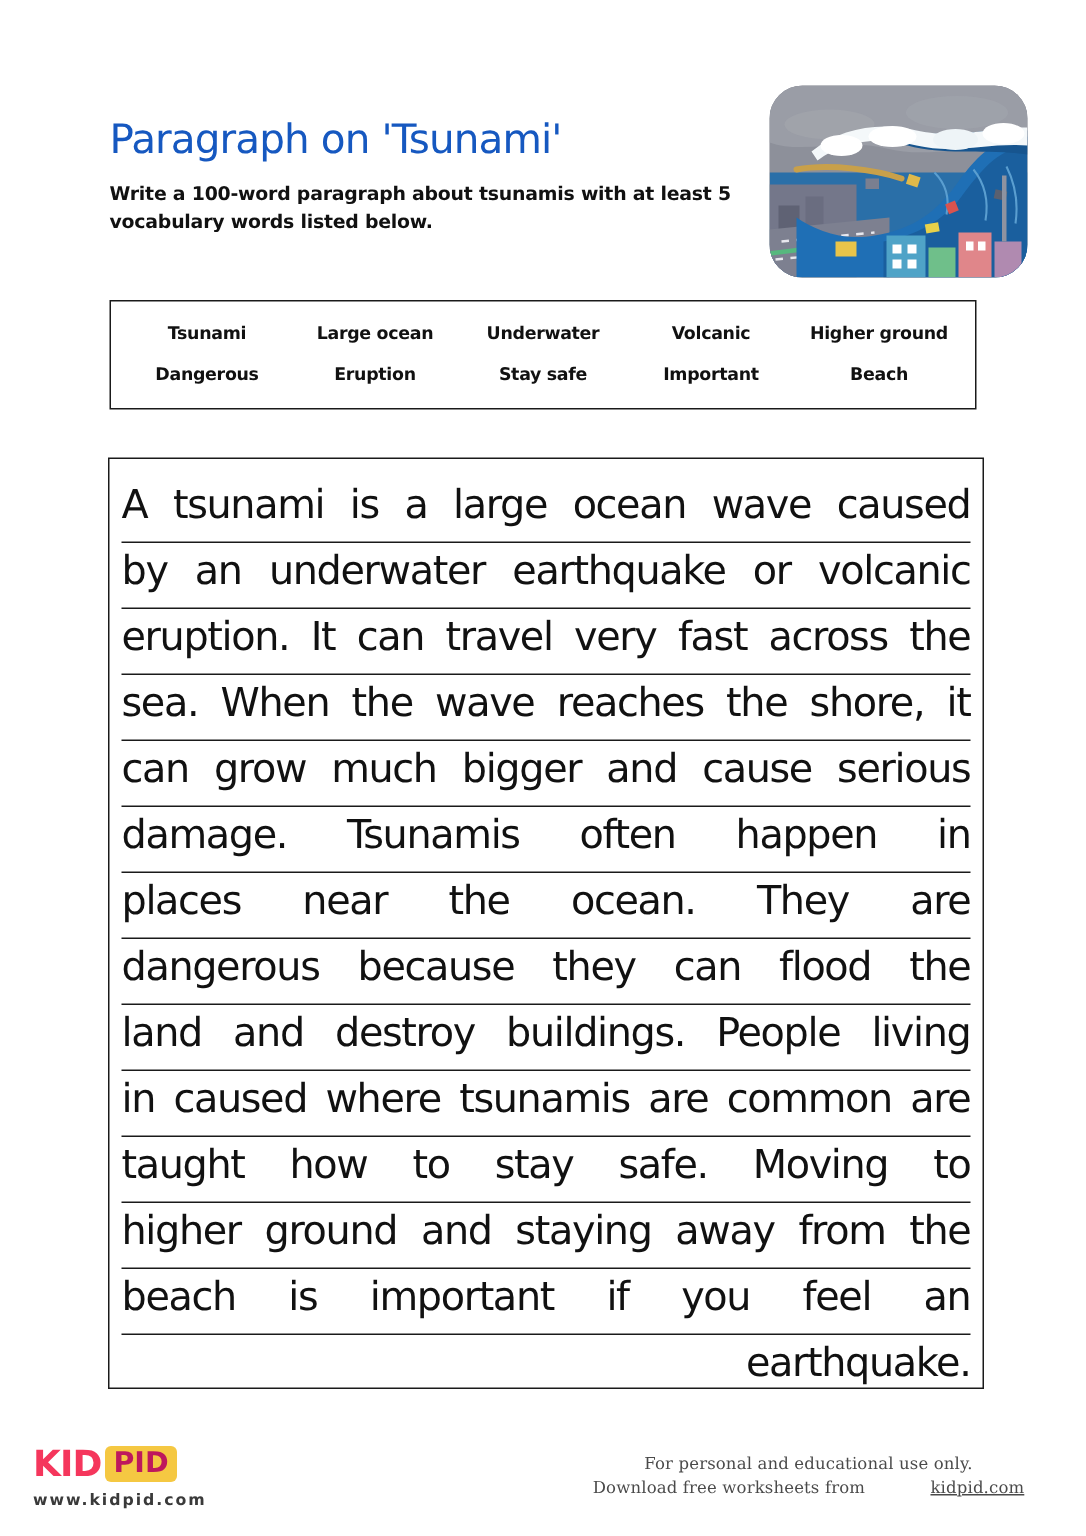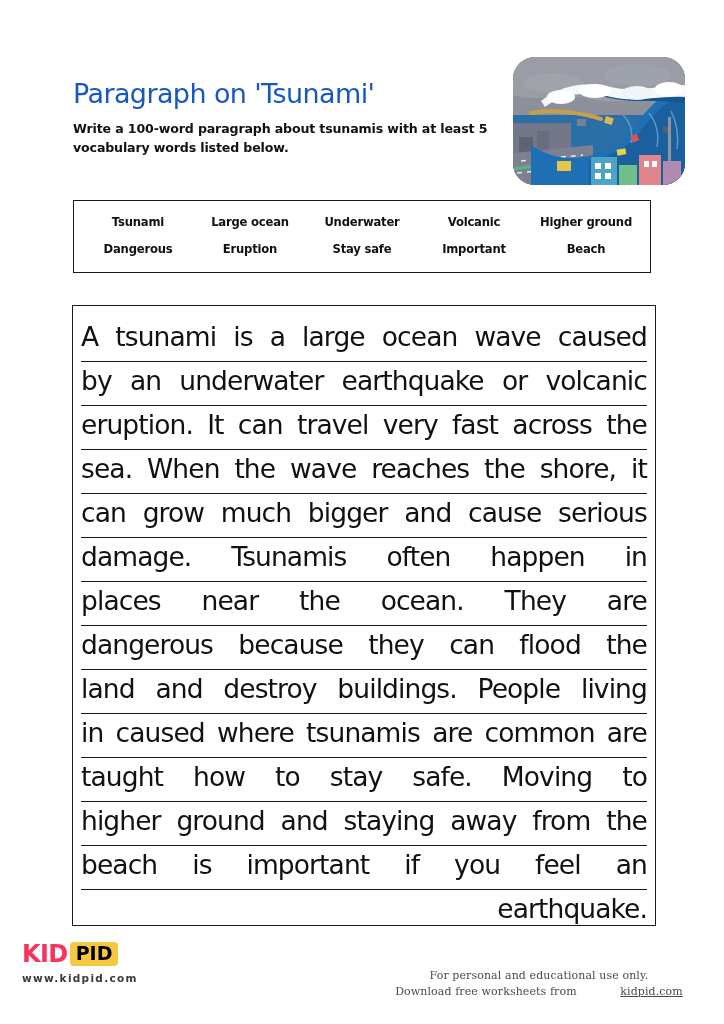--- a/index.html
+++ b/index.html
@@ -127,38 +127,38 @@
     justify-content: space-between;
     padding-bottom: 2px;
   }
   .para-line.last .line-text { justify-content: flex-end; }
   .para-line .w { display: inline-block; }
 
   
   .footer-logo {
     position: absolute;
     left: 22px;
-    top: 941px;
+    top: 963px;
     width: 200px;
     height: 48px;
   }
   .logo-row { display: flex; align-items: center; height: 26px; }
   .logo-kid {
     font-family: "DejaVu Sans", sans-serif;
     font-size: 24px;
     font-weight: bold;
     color: #f5365c;
     letter-spacing: -0.6px;
     line-height: 24px;
   }
   .logo-pid {
     font-family: "DejaVu Sans", sans-serif;
     font-size: 19px;
     font-weight: bold;
-    color: #000000;
+    color: #be185d;
     background: #f5c842;
     border-radius: 4px;
     padding: 1px 6px 2px 6px;
     margin-left: 2px;
     letter-spacing: 0px;
     line-height: 21px;
   }
   .logo-url {
     margin-top: 5px;
     font-family: "DejaVu Sans", sans-serif;

